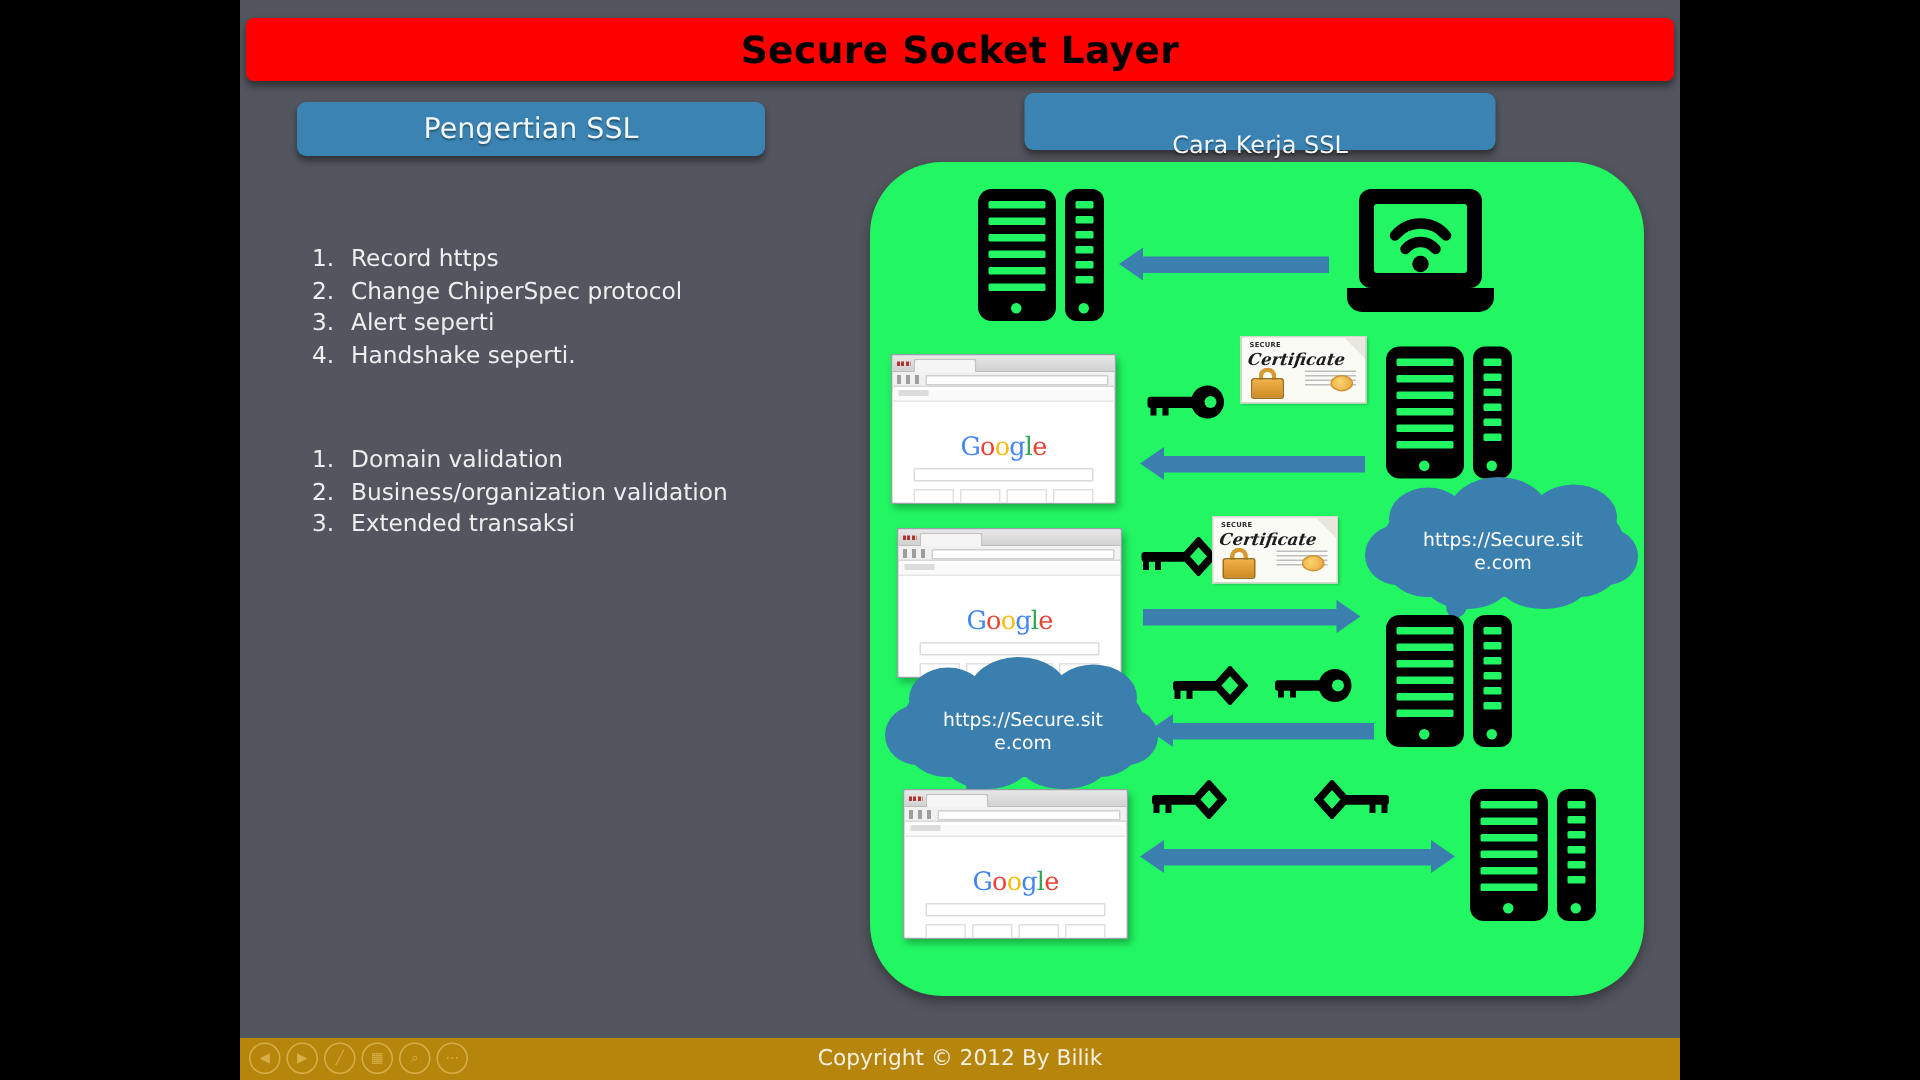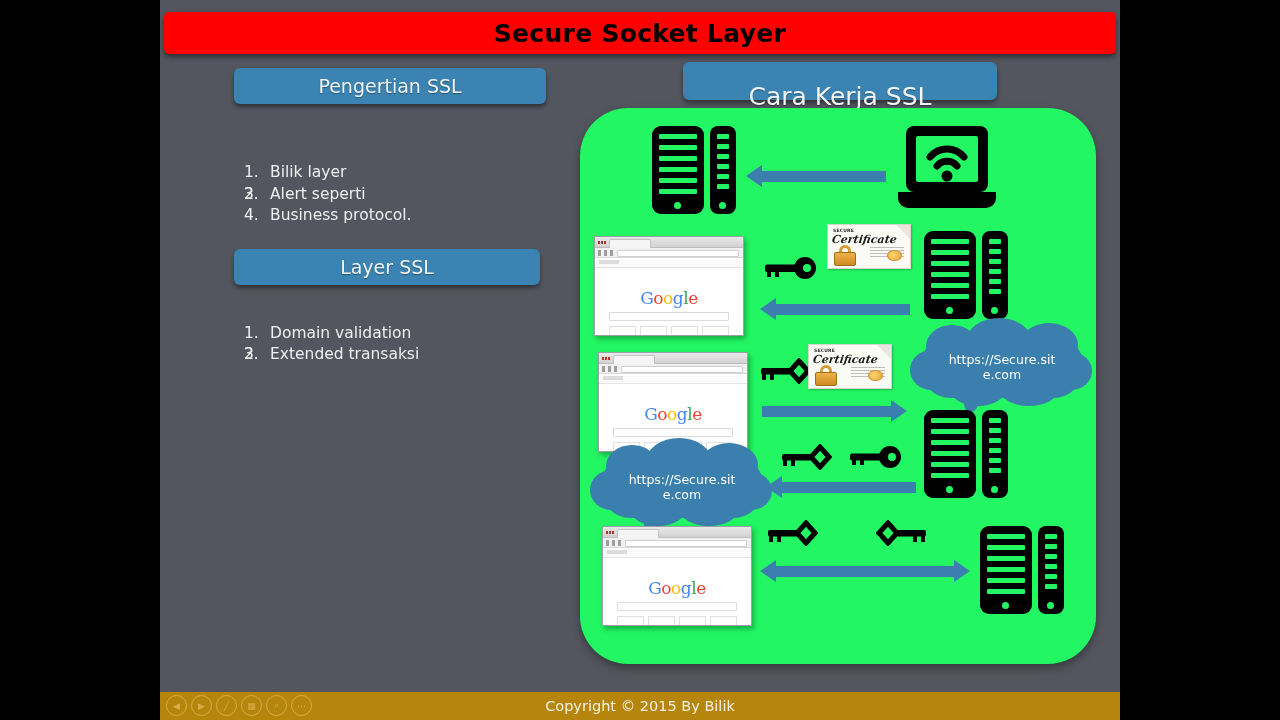--- a/index.html
+++ b/index.html
@@ -39,21 +39,20 @@
     display: flex; align-items: center; justify-content: center;
     color: #f2f6f8;
     font-size: 19px;
     text-shadow: 0 1px 1px rgba(0,0,0,.35);
   }
 
   
   #leftcol {
     position: absolute; left: 38px; top: 68px; width: 352px; height: 600px;
     color: #e9eaec;
-    margin-left: 36px;
   }
   .pill-l { height: 36px; margin-bottom: 12px; }
   #p-pengertian { width: 312px; }
   #p-protocol   { width: 308px; }
   #p-layer      { width: 306px; }
   #p-jenis      { width: 304px; }
 
   .para {
     font-size: 15.5px;
     line-height: 20px;
@@ -81,21 +80,21 @@
   .gap-a { height: 46px; }
   .gap-b { height: 22px; }
   .gap-d { height: 26px; }
 
   
   #rightcol { position: absolute; left: 420px; top: 62px; width: 520px; height: 610px; }
   #p-cara {
     width: 314px; height: 38px;
     margin: 0 auto 8px auto;
   }
-  #p-cara .t { font-size: 25px; margin-top: 30px; }
+  #p-cara .t { font-size: 16px; margin-top: 30px; }
 
   #greenpanel {
     position: relative;
     width: 516px; height: 556px;
     background: #22f763;
     border-radius: 48px;
     box-shadow: 0 4px 8px rgba(0,0,0,.35);
     overflow: hidden;
   }
 
@@ -260,37 +259,34 @@
 
     <div id="leftcol">
 
       <div id="p-pengertian" class="pill pill-l">
         <span>Pengertian SSL</span>
       </div>
 
       <div class="gap-a"></div>
 
       <ol class="numlist">
-        <li><span class="num">1.</span><span>Bilik layer</span></li>
-        <li><span class="num">2.</span></li>
+        <li><span class="num">1.</span><span>Record https</span></li>
+        <li><span class="num">2.</span><span>Change ChiperSpec protocol</span></li>
         <li><span class="num">3.</span><span>Alert seperti</span></li>
-        <li><span class="num">4.</span><span>Business protocol.</span></li>
+        <li><span class="num">4.</span><span>Handshake seperti.</span></li>
       </ol>
 
       <div class="gap-b"></div>
 
-      <div id="p-layer" class="pill pill-l">
-        <span>Layer SSL</span>
-      </div>
 
       <div class="gap-d"></div>
 
       <ol class="numlist">
         <li><span class="num">1.</span><span>Domain validation</span></li>
-        <li><span class="num">2.</span></li>
+        <li><span class="num">2.</span><span>Business/organization validation</span></li>
         <li><span class="num">3.</span><span>Extended transaksi</span></li>
       </ol>
     </div>
 
     <div id="rightcol">
 
       <div id="p-cara" class="pill">
         <span class="t">Cara Kerja SSL</span>
       </div>
 
@@ -644,16 +640,16 @@
       <div class="tbtn">
           <span>▦</span>
         </div>
       <div class="tbtn">
           <span>⌕</span>
         </div>
       <div class="tbtn">
           <span>⋯</span>
         </div>
     </div>
-    <div class="copy">Copyright © 2015 By Bilik</div>
+    <div class="copy">Copyright © 2012 By Bilik</div>
   </div>
 
 </div>
 
 </body></html>

